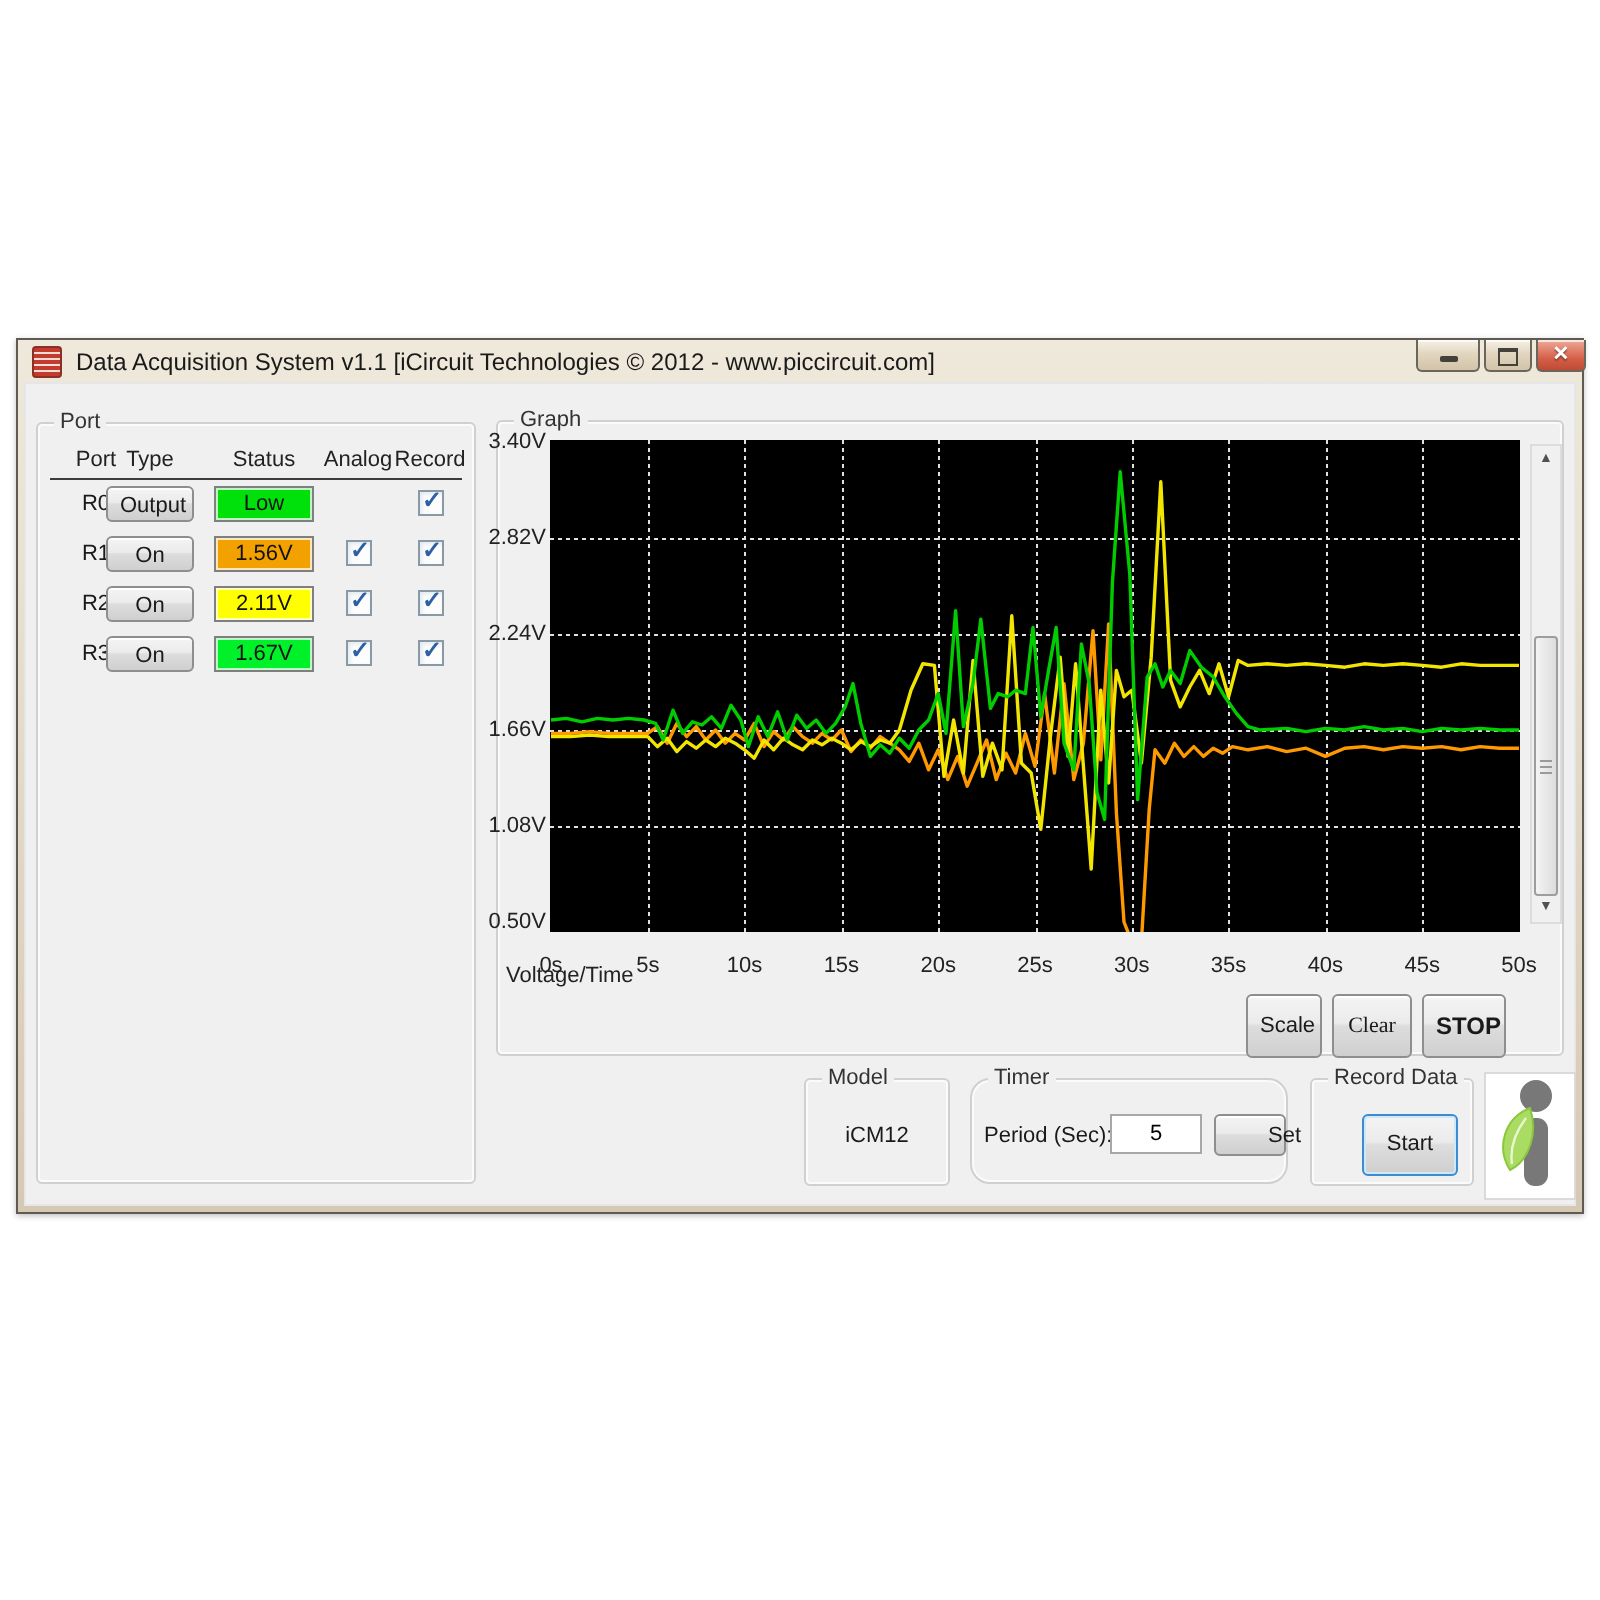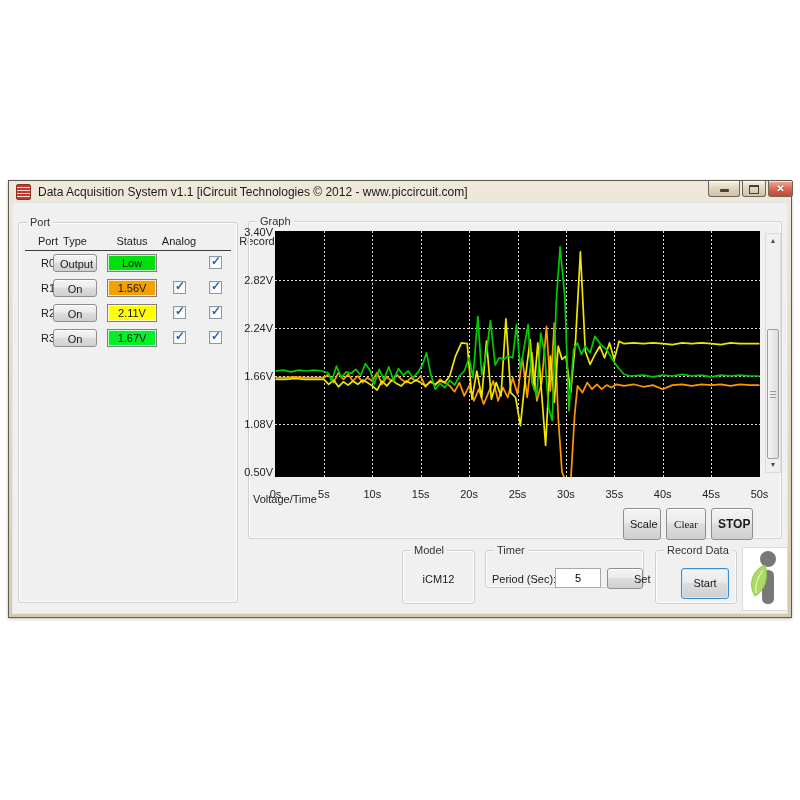--- a/index.html
+++ b/index.html
@@ -1,20 +1,20 @@
 <!DOCTYPE html>
 <html><head>
 <meta charset="utf-8">
 <style>
   html,body{margin:0;padding:0;}
   body{width:800px;height:800px;background:#ffffff;position:relative;overflow:hidden;
        font-family:"Liberation Sans", sans-serif;font-size:11px;color:#1a1a1a;}
 
   
-  .window{position:absolute;left:8px;top:180px;width:784px;height:438px;box-sizing:border-box;
+  .window{position:absolute;left:8px;top:169px;width:784px;height:438px;box-sizing:border-box;
           border:1px solid #5f5b53;background:linear-gradient(#efe9db,#d6c9b3);
           box-shadow:0 1px 3px rgba(0,0,0,.25);}
   .titlebar{position:absolute;left:0;top:0;right:0;height:21px;display:flex;align-items:center;}
   .app-icon{width:13px;height:14px;margin:0 7px 0 7px;border:1px solid #8c2f26;border-radius:2px;
             background:repeating-linear-gradient(#c23b2c 0 2px,#f3ddd7 2px 3px);}
   .title-text{font-size:12px;color:#1a1a1a;white-space:nowrap;}
   .tb-btn{position:absolute;top:0;height:16px;box-sizing:border-box;border:1px solid #6a665c;border-top:none;
           border-radius:0 0 3px 3px;background:linear-gradient(#f7f2e7,#e2d6c0 45%,#d2c3a8);
           box-shadow:inset 0 1px 0 rgba(255,255,255,.7);display:flex;align-items:center;justify-content:center;cursor:pointer;}
   .tb-min{left:699px;width:32px;}
@@ -73,21 +73,21 @@
   #comm-group{left:232px;top:347px;width:149px;height:54px;}
   #comm-port-label{position:absolute;left:8px;top:22px;}
   .combo{position:absolute;left:33px;top:18px;width:50px;height:20px;box-sizing:border-box;
          border:1px solid #b5b5b5;background:#f7f7f7;color:#9a9a9a;line-height:18px;padding-left:4px;cursor:default;}
   .combo .arrow{position:absolute;right:2px;top:5px;font-size:7px;color:#8a8a8a;}
   #disconnect-btn{position:absolute;left:87px;top:17px;width:58px;height:21px;line-height:19px;}
 
   #model-group{left:389px;top:347px;width:73px;height:54px;}
   #model-value{position:absolute;left:0;width:100%;top:22px;text-align:center;}
 
-  #timer-group{left:472px;top:347px;width:159px;height:38px;}
+  #timer-group{left:472px;top:347px;width:159px;height:53px;border-radius:10px;}
   #timer-period-label{position:absolute;left:6px;top:22px;}
   #period-input{position:absolute;left:69px;top:17px;width:46px;height:20px;box-sizing:border-box;
                 border:1px solid #a8a8a8;background:#fff;text-align:center;
                 font-family:"Liberation Sans",sans-serif;font-size:11px;}
   #set-btn{position:absolute;left:121px;top:17px;width:36px;height:21px;line-height:19px;padding-left:26px;}
 
   #record-group{left:642px;top:347px;width:82px;height:54px;}
   #start-btn{position:absolute;left:25px;top:17px;width:48px;height:31px;line-height:19px;
              border:1px solid #3c8ccf;box-shadow:inset 0 0 0 1px #cfe8f8,inset 0 1px 0 #fff;}
 
@@ -114,21 +114,21 @@
 
   <div class="content">
 
     <div class="groupbox" id="port-group">
       <div class="group-label">Port</div>
       <div id="port-headers">
           <div class="col-header" style="left: -1px;">Port</div>
           <div class="col-header" style="left: 26px;">Type</div>
           <div class="col-header" style="left: 83px;">Status</div>
           <div class="col-header" style="left: 130px;">Analog</div>
-          <div class="col-header" style="left: 166px; padding-left: 42px;">Record</div>
+          <div class="col-header" style="left: 166px;">Record</div>
         </div>
       <div id="port-sep"></div>
       <div id="port-rows">
           <div>
             <div class="row-name" style="left: 14px; top: 31px;">R0</div>
             <button class="win-btn type-btn" style="left: 34px; top: 31px;">Output</button>
             <div class="status-box" style="left: 88px; top: 31px; background: rgb(0, 225, 12);">Low</div>
             <div class="cb" style="left: 190px; top: 33px;">
               <span class="check">✓</span>
             </div>

